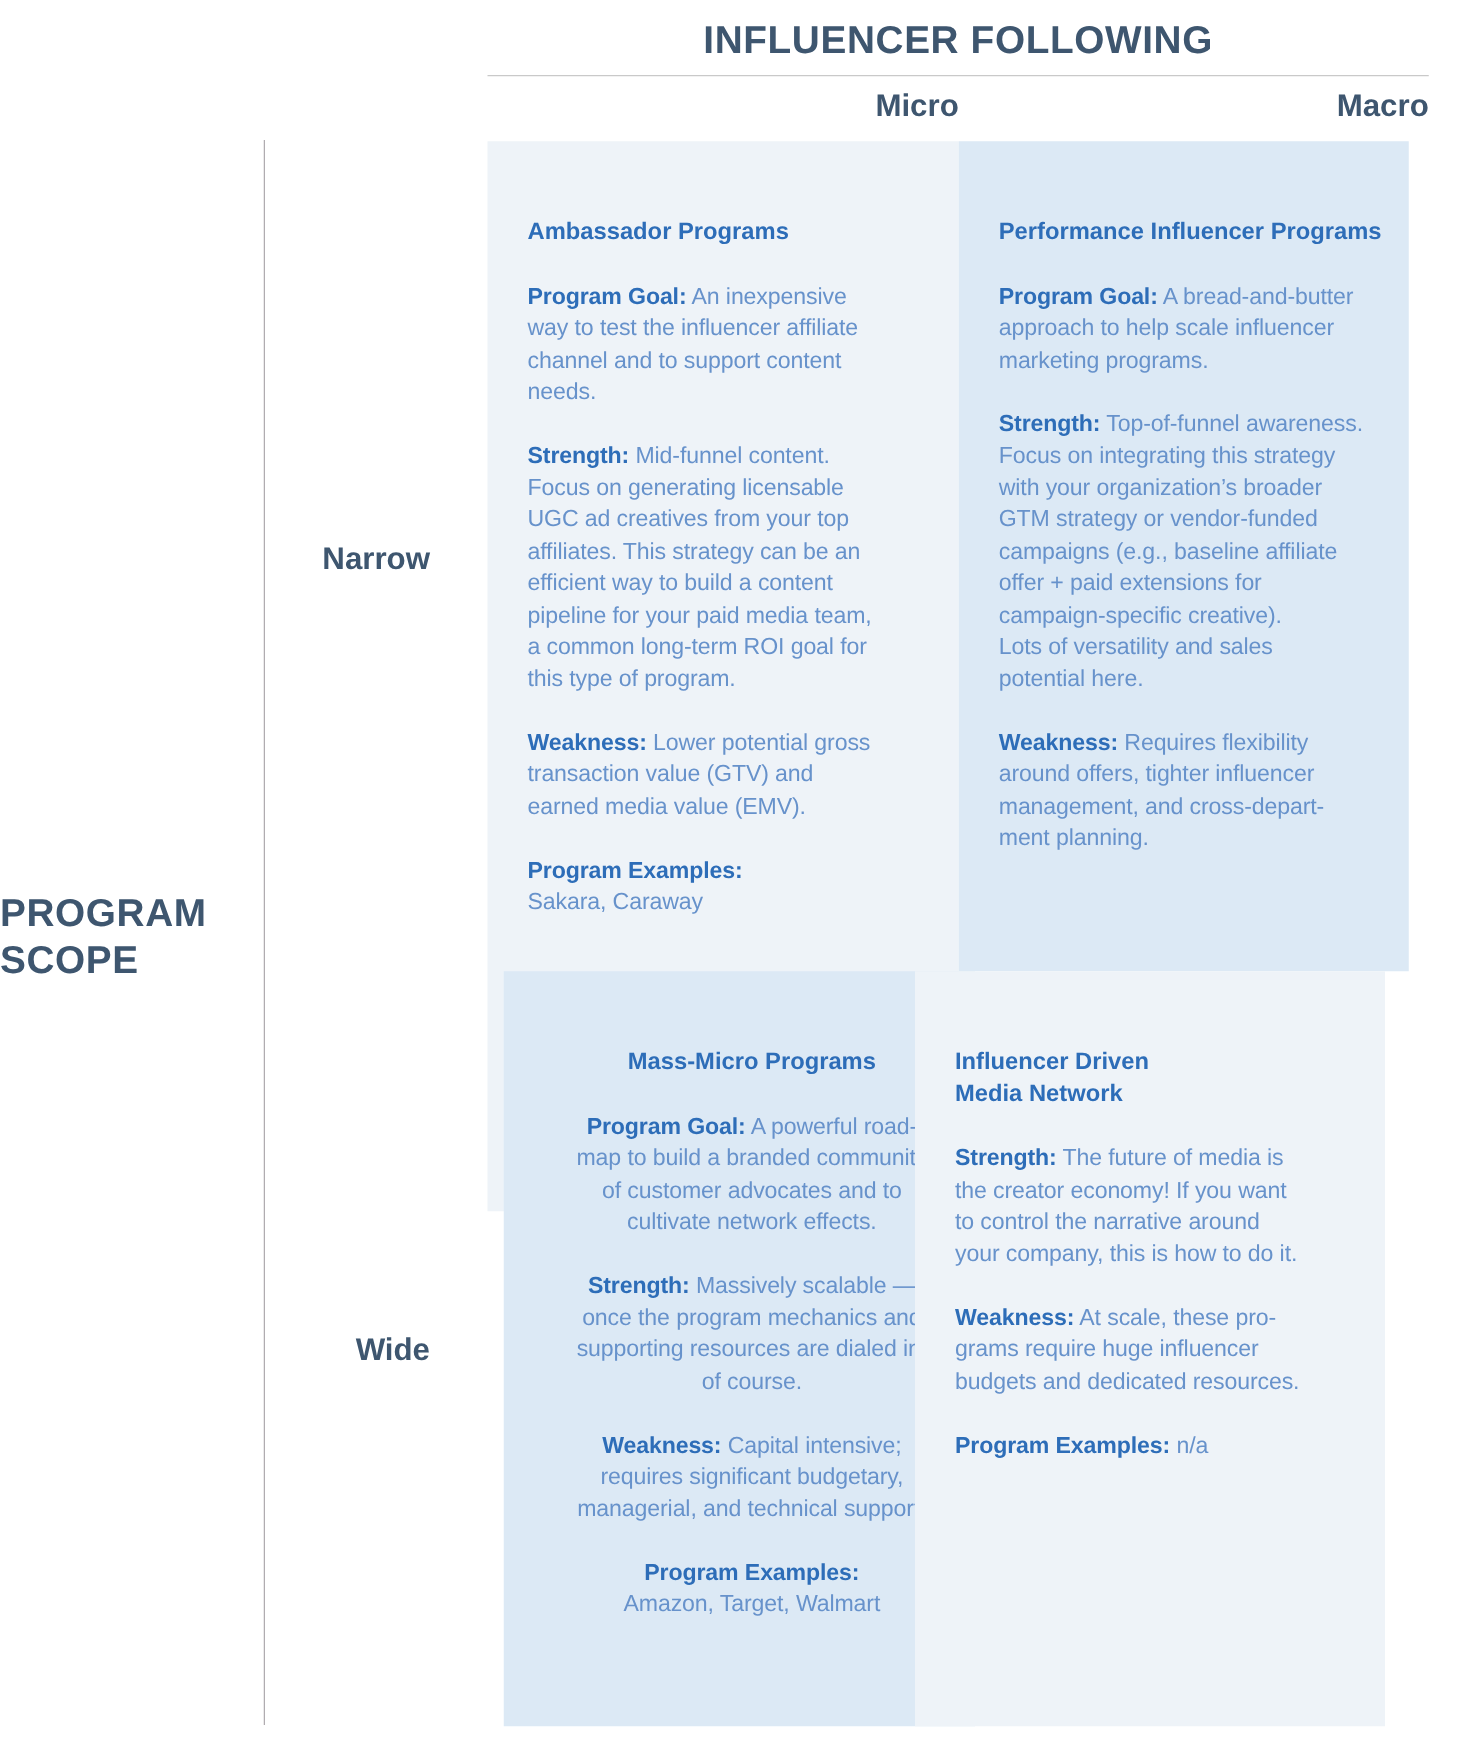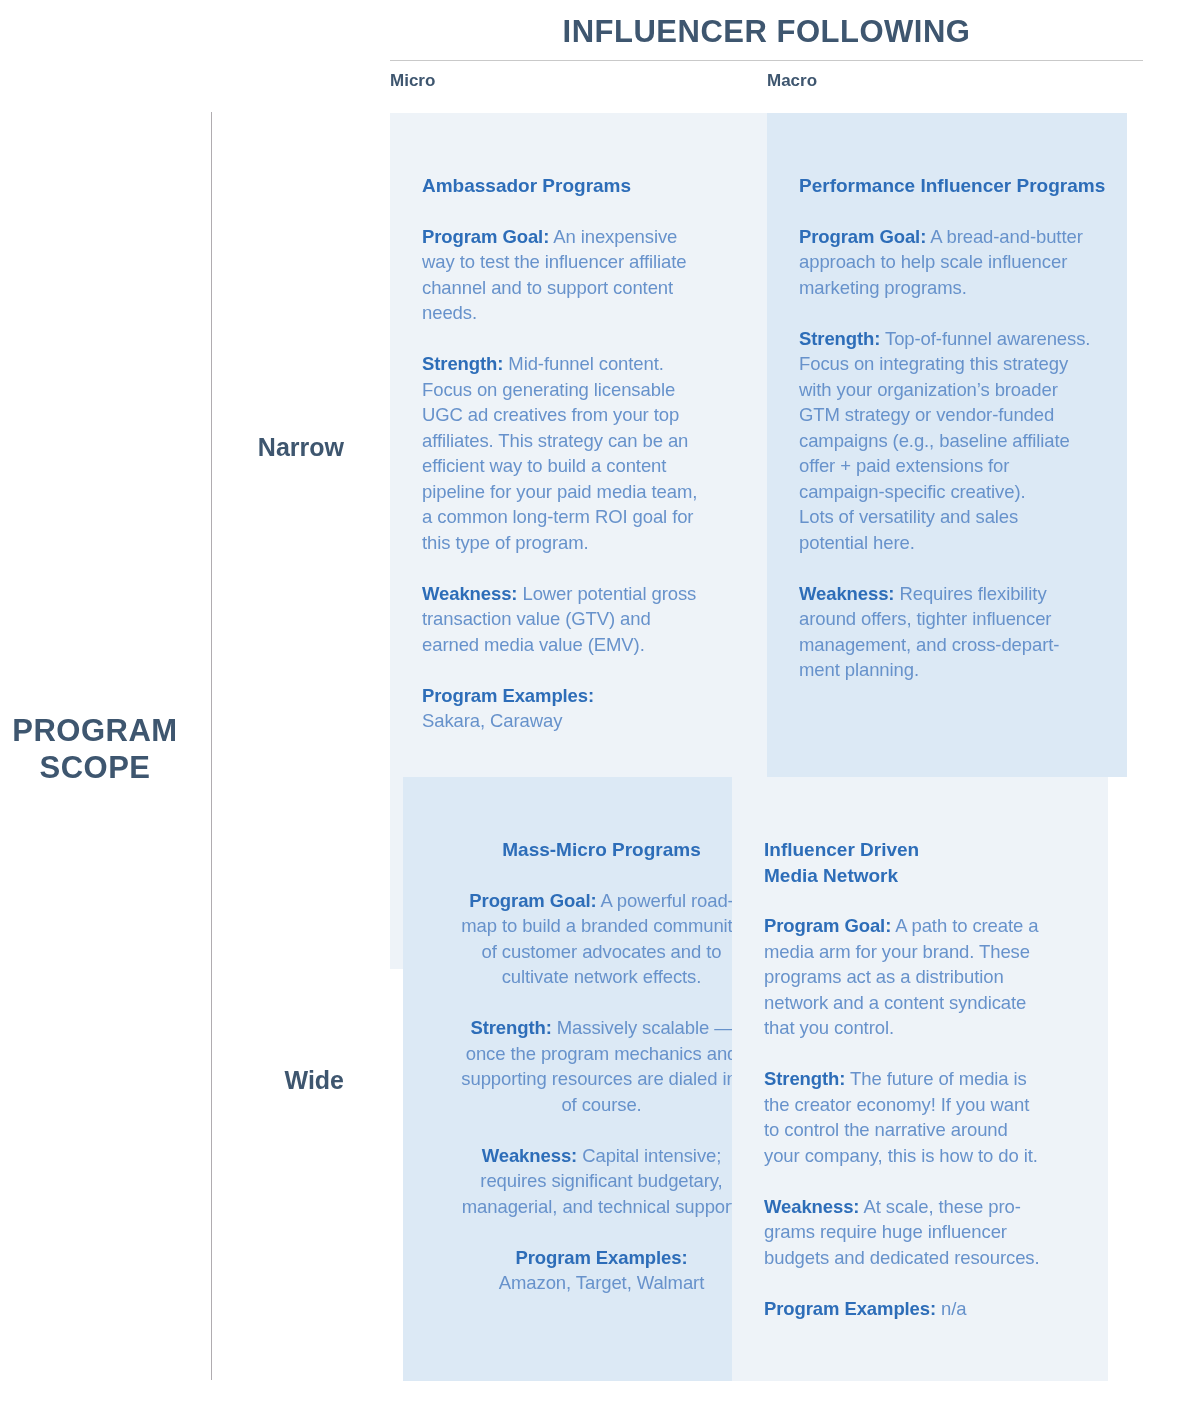--- a/index.html
+++ b/index.html
@@ -14,33 +14,33 @@
   .axis-title-top {
     position: absolute; left: 390px; top: 14px; width: 753px;
     text-align: center; font-size: 31px; font-weight: bold;
     color: var(--header-text, #3e566f); letter-spacing: 0.5px;
   }
   .header-rule {
     position: absolute; left: 390px; top: 60px; width: 753px; height: 1px;
     background: var(--rule-gray, #c9c9c9);
   }
   .col-label {
-    position: absolute; top: 71px; font-size: 17px; font-weight: bold;
-    color: var(--header-text, #3e566f); text-align: left;
+    position: absolute; top: 71px; font-size: 25px; font-weight: bold;
+    color: var(--header-text, #3e566f); text-align: right;
   }
   .col-micro { left: 390px; width: 377px; }
   .col-macro { left: 767px; width: 376px; }
 
   .scope-line {
     position: absolute; left: 211px; top: 112px; width: 1px; height: 1268px;
     background: var(--divider-gray, #b0acb0);
   }
   .axis-title-left {
     position: absolute; left: 0; top: 712px; width: 190px;
-    text-align: center; font-size: 31px; font-weight: bold; line-height: 37px;
+    text-align: left; font-size: 31px; font-weight: bold; line-height: 37px;
     color: var(--header-text, #3e566f); white-space: pre-line; letter-spacing: 0.5px;
   }
   .row-label {
     position: absolute; left: 144px; width: 200px; text-align: right;
     font-size: 25px; font-weight: bold; color: var(--header-text, #3e566f);
   }
   .row-narrow { top: 433px; }
   .row-wide { top: 1066px; }
 
   .quad { position: absolute; box-sizing: border-box; padding: 60px 12px 0 32px; }
@@ -129,25 +129,20 @@
     <p class="sec"><strong class="lbl">Weakness:</strong><span class="txt"> Capital intensive;
 requires significant budgetary,
 managerial, and technical support.</span></p>
     <p class="sec"><strong class="lbl">Program Examples:</strong><span class="txt">
 Amazon, Target, Walmart</span></p>
   </section>
 
   <section class="quad q-br">
     <h3 class="quad-title">Influencer Driven
 Media Network</h3>
-    <p class="sec"><strong class="lbl">Program Goal:</strong><span class="txt"> A path to create a
-media arm for your brand. These
-programs act as a distribution
-network and a content syndicate
-that you control.</span></p>
     <p class="sec"><strong class="lbl">Strength:</strong><span class="txt"> The future of media is
 the creator economy! If you want
 to control the narrative around
 your company, this is how to do it.</span></p>
     <p class="sec"><strong class="lbl">Weakness:</strong><span class="txt"> At scale, these pro-
 grams require huge influencer
 budgets and dedicated resources.</span></p>
     <p class="sec"><strong class="lbl">Program Examples:</strong><span class="txt"> n/a</span></p>
   </section>
 

